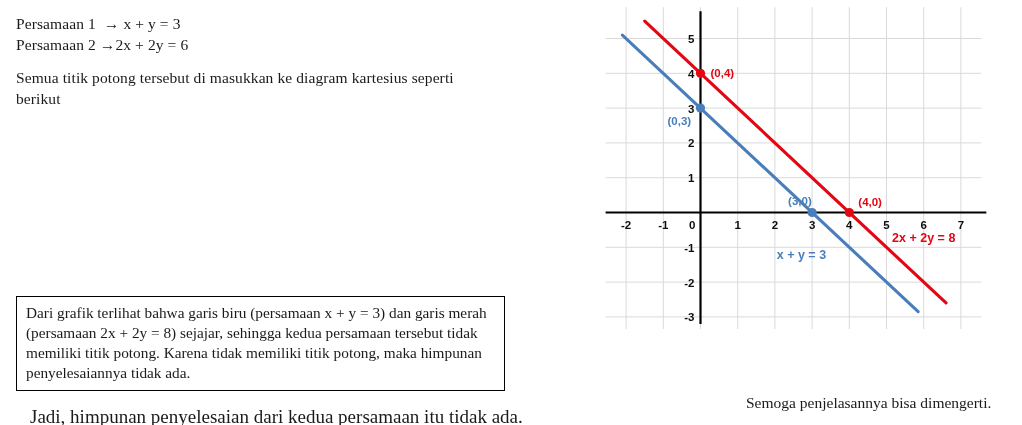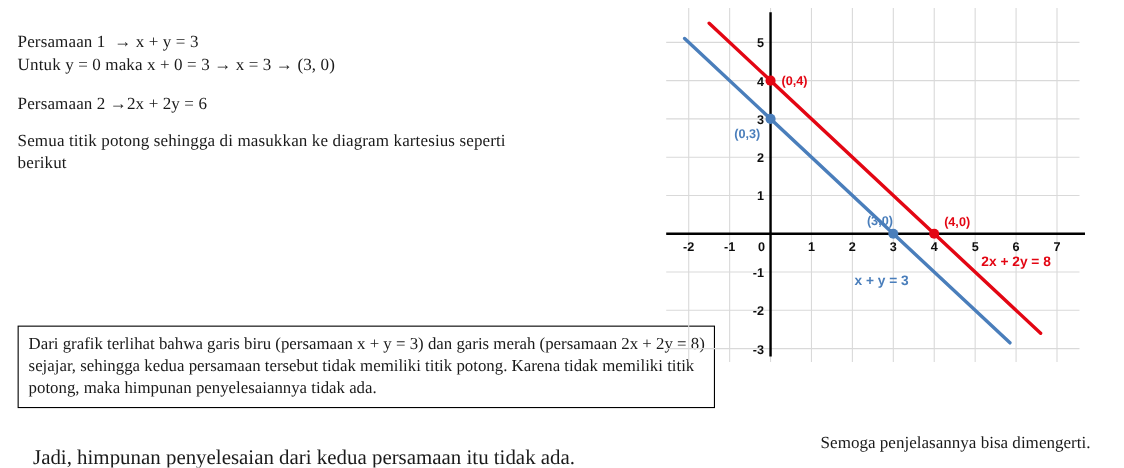--- a/index.html
+++ b/index.html
@@ -12,26 +12,26 @@
 
   
   .text-col{
     position:absolute;left:16px;top:14px;width:580px;
   }
   .para{
     font-size:15.5px;line-height:20.5px;
     letter-spacing:0.1px;
     white-space:pre-wrap;
   }
-  .para.block-gap{margin-top:15px;}
+  .para.block-gap{}
   .para.block-gap-sm{margin-top:13px;}
 
   
   .boxed{
-    position:absolute;left:16px;top:296px;width:634px;
+    position:absolute;left:16px;top:296px;width:489px;
     border:1.4px solid #000;
     box-sizing:border-box;
     padding:6px 8px 7px 9px;
     font-size:15.3px;line-height:20px;
   }
   .final-line{
     position:absolute;left:30px;top:407px;
     font-size:19px;line-height:20px;
   }
 
@@ -64,25 +64,24 @@
   }
 </style>
 </head>
 <body>
 
 <div id="page">
 
   <div class="text-col">
 
     <div class="para block-gap">Persamaan 1  → x + y = 3</div>
-    <div class="para">Untuk y = 0 maka x + 0 = 3 → x = 3 → (3, 0)</div>
 
     <div class="para block-gap">Persamaan 2 →2x + 2y = 6</div>
 
-    <div class="para block-gap-sm">Semua titik potong sehingga di masukkan ke diagram kartesius seperti
+    <div class="para block-gap-sm">Semua titik potong tersebut di masukkan ke diagram kartesius seperti
 berikut</div>
   </div>
 
   <div class="boxed">Dari grafik terlihat bahwa garis biru (persamaan x + y = 3) dan garis merah (persamaan 2x + 2y = 8) sejajar, sehingga kedua persamaan tersebut tidak memiliki titik potong. Karena tidak memiliki titik potong, maka himpunan penyelesaiannya tidak ada.</div>
 
   <div class="final-line">Jadi, himpunan penyelesaian dari kedua persamaan itu tidak ada.</div>
 
   <div class="graph">
     <svg id="chart-svg" width="422" height="375" viewBox="0 0 422 375">
         <line x1="26.099999999999994" y1="7.180000000000007" x2="26.099999999999994" y2="329.08" stroke="#d9d9d9" stroke-width="1"></line>

